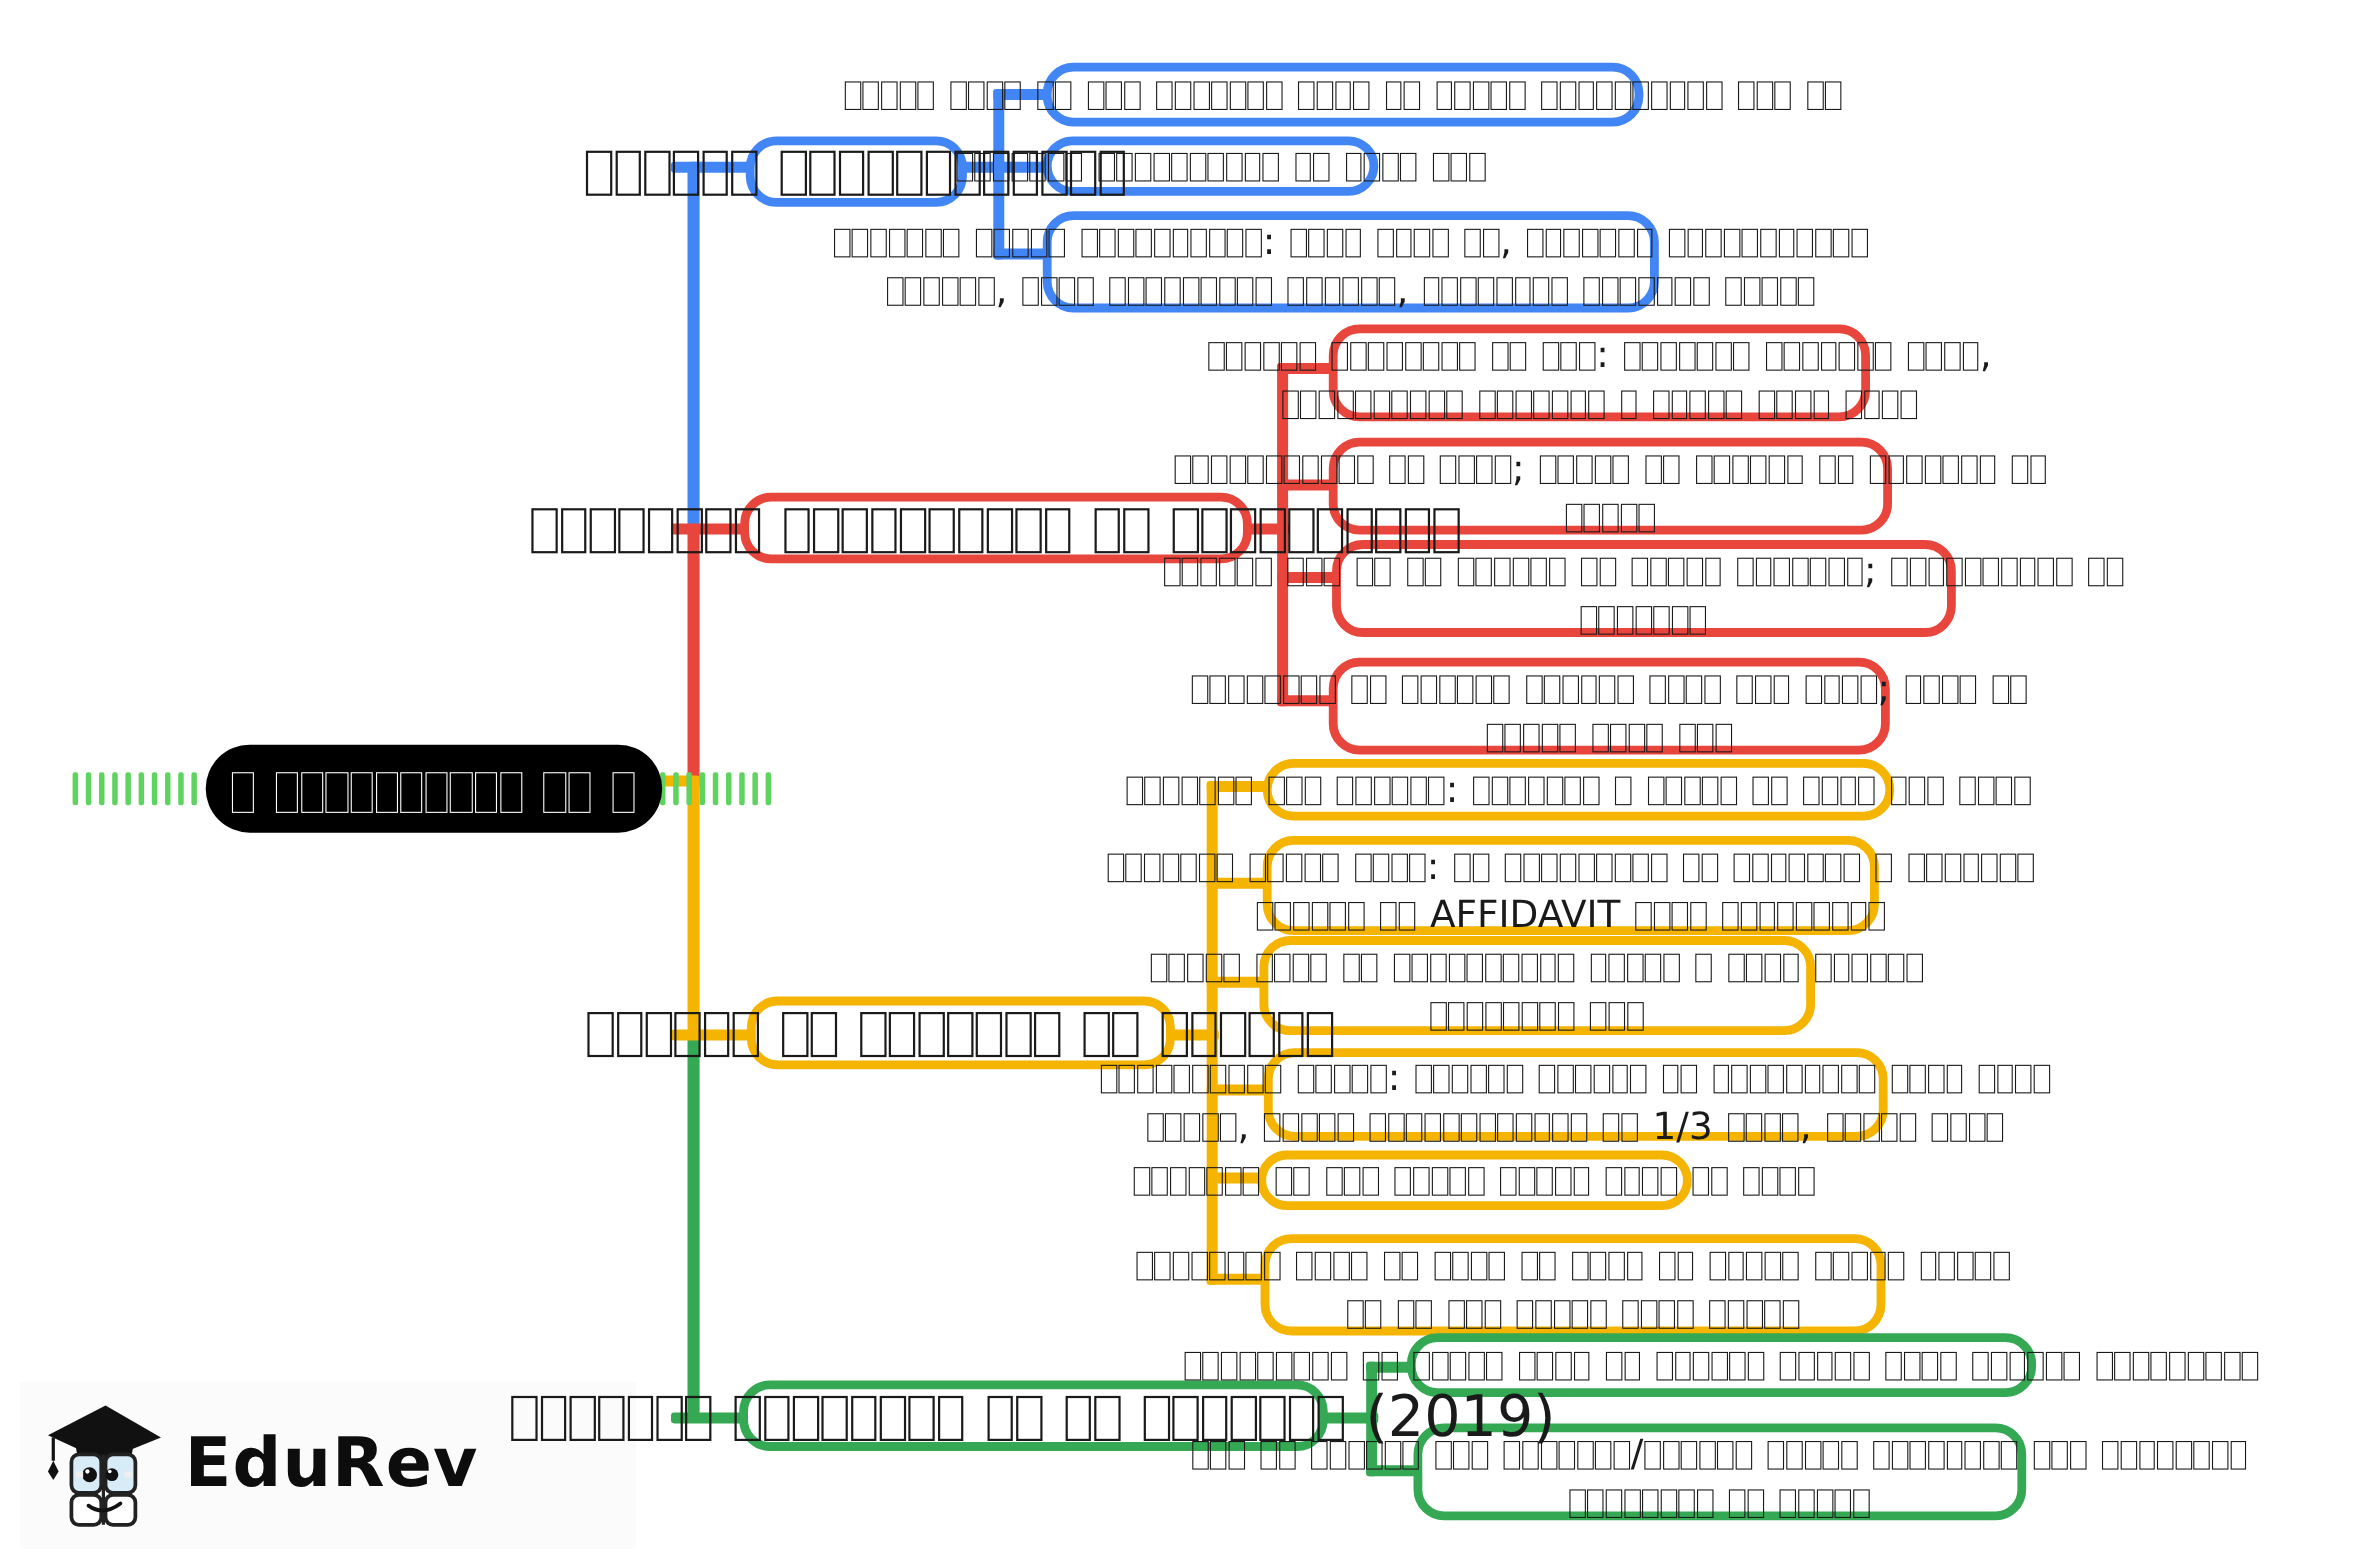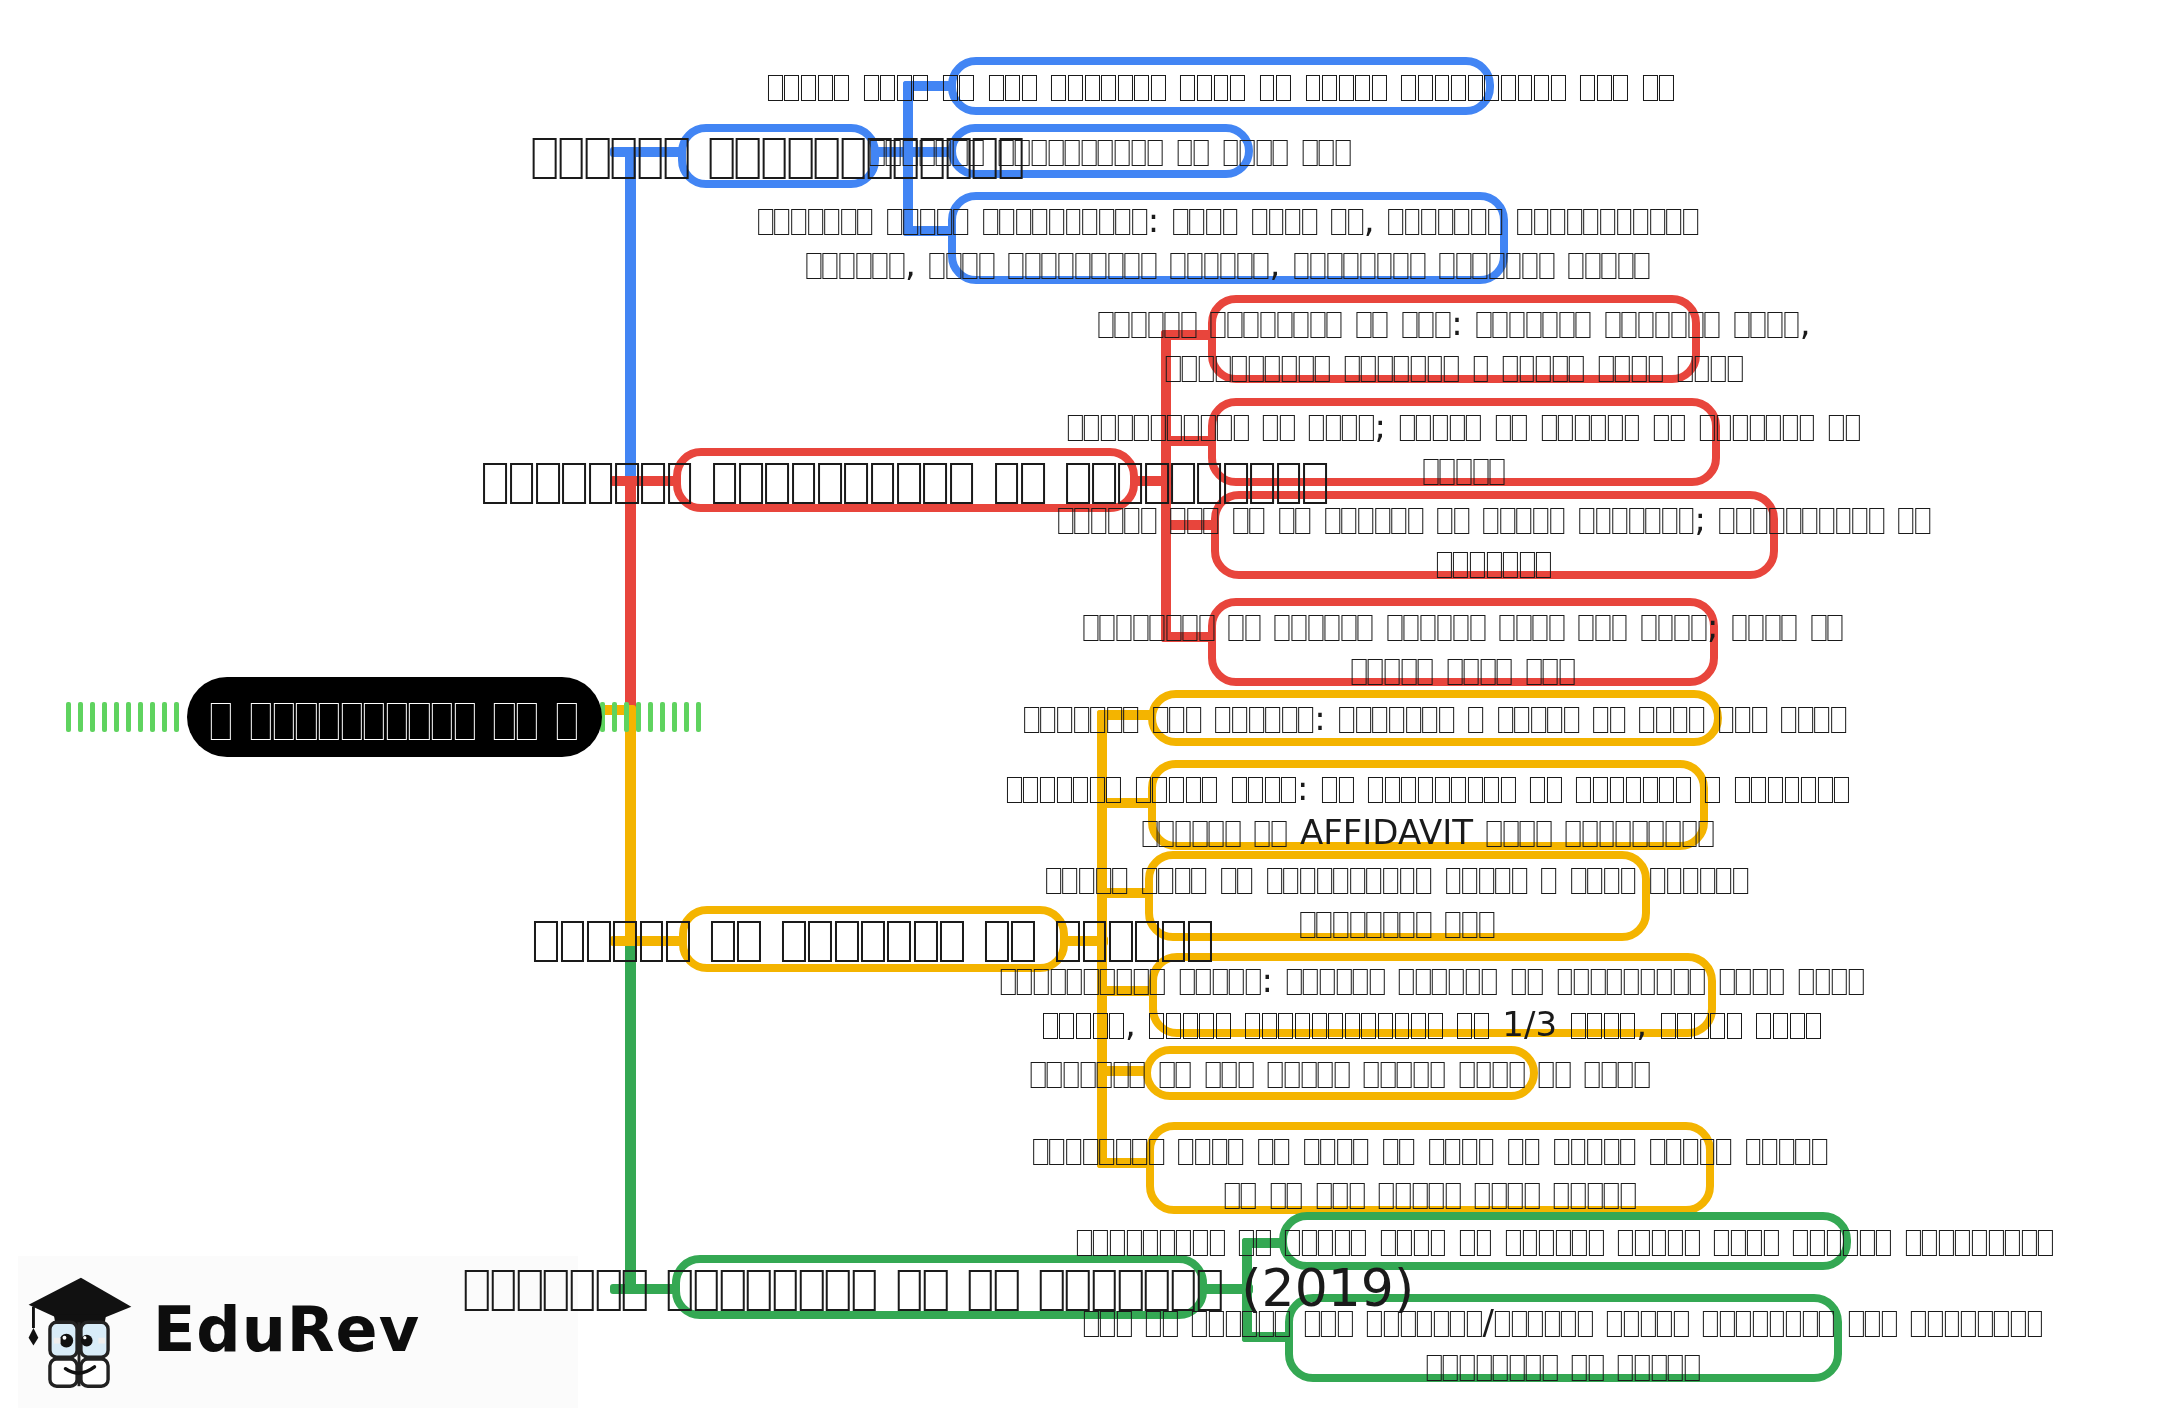--- a/index.html
+++ b/index.html
@@ -31,21 +31,21 @@
   .tb{
     display:inline-block;width:.38em;height:.72em;border:1.5px solid currentColor;
     margin:0 .025em;vertical-align:-0.1em;box-sizing:content-box;background:transparent;
   }
   .label.big .tb{border-width:2px;}
   
   .ticks{position:absolute;display:flex;gap:7px;z-index:1;}
   .tick{width:5px;height:30px;background:var(--tick_green);border-radius:2px;}
   
   .logo-bg{position:absolute;left:18px;top:1256px;width:560px;height:152px;background:#fbfbfb;z-index:0;}
-  .logo-wrap{position:absolute;left:19px;top:1266px;display:flex;align-items:center;z-index:4;}
+  .logo-wrap{position:absolute;left:34px;top:1266px;display:flex;align-items:center;z-index:4;}
   .logo-text{font-size:62px;font-weight:bold;color:#0d0d0d;margin-left:14px;letter-spacing:1px;}
 </style>
 </head>
 <body>
 
 <div id="canvas">
 
   <div class="conn blue" style="left:625px;top:147px;width:11px;height:336px;"></div>
   <div class="conn red" style="left:625px;top:478px;width:11px;height:239px;"></div>
   <div class="conn yellow" style="left:625px;top:710px;width:11px;height:236px;"></div>

